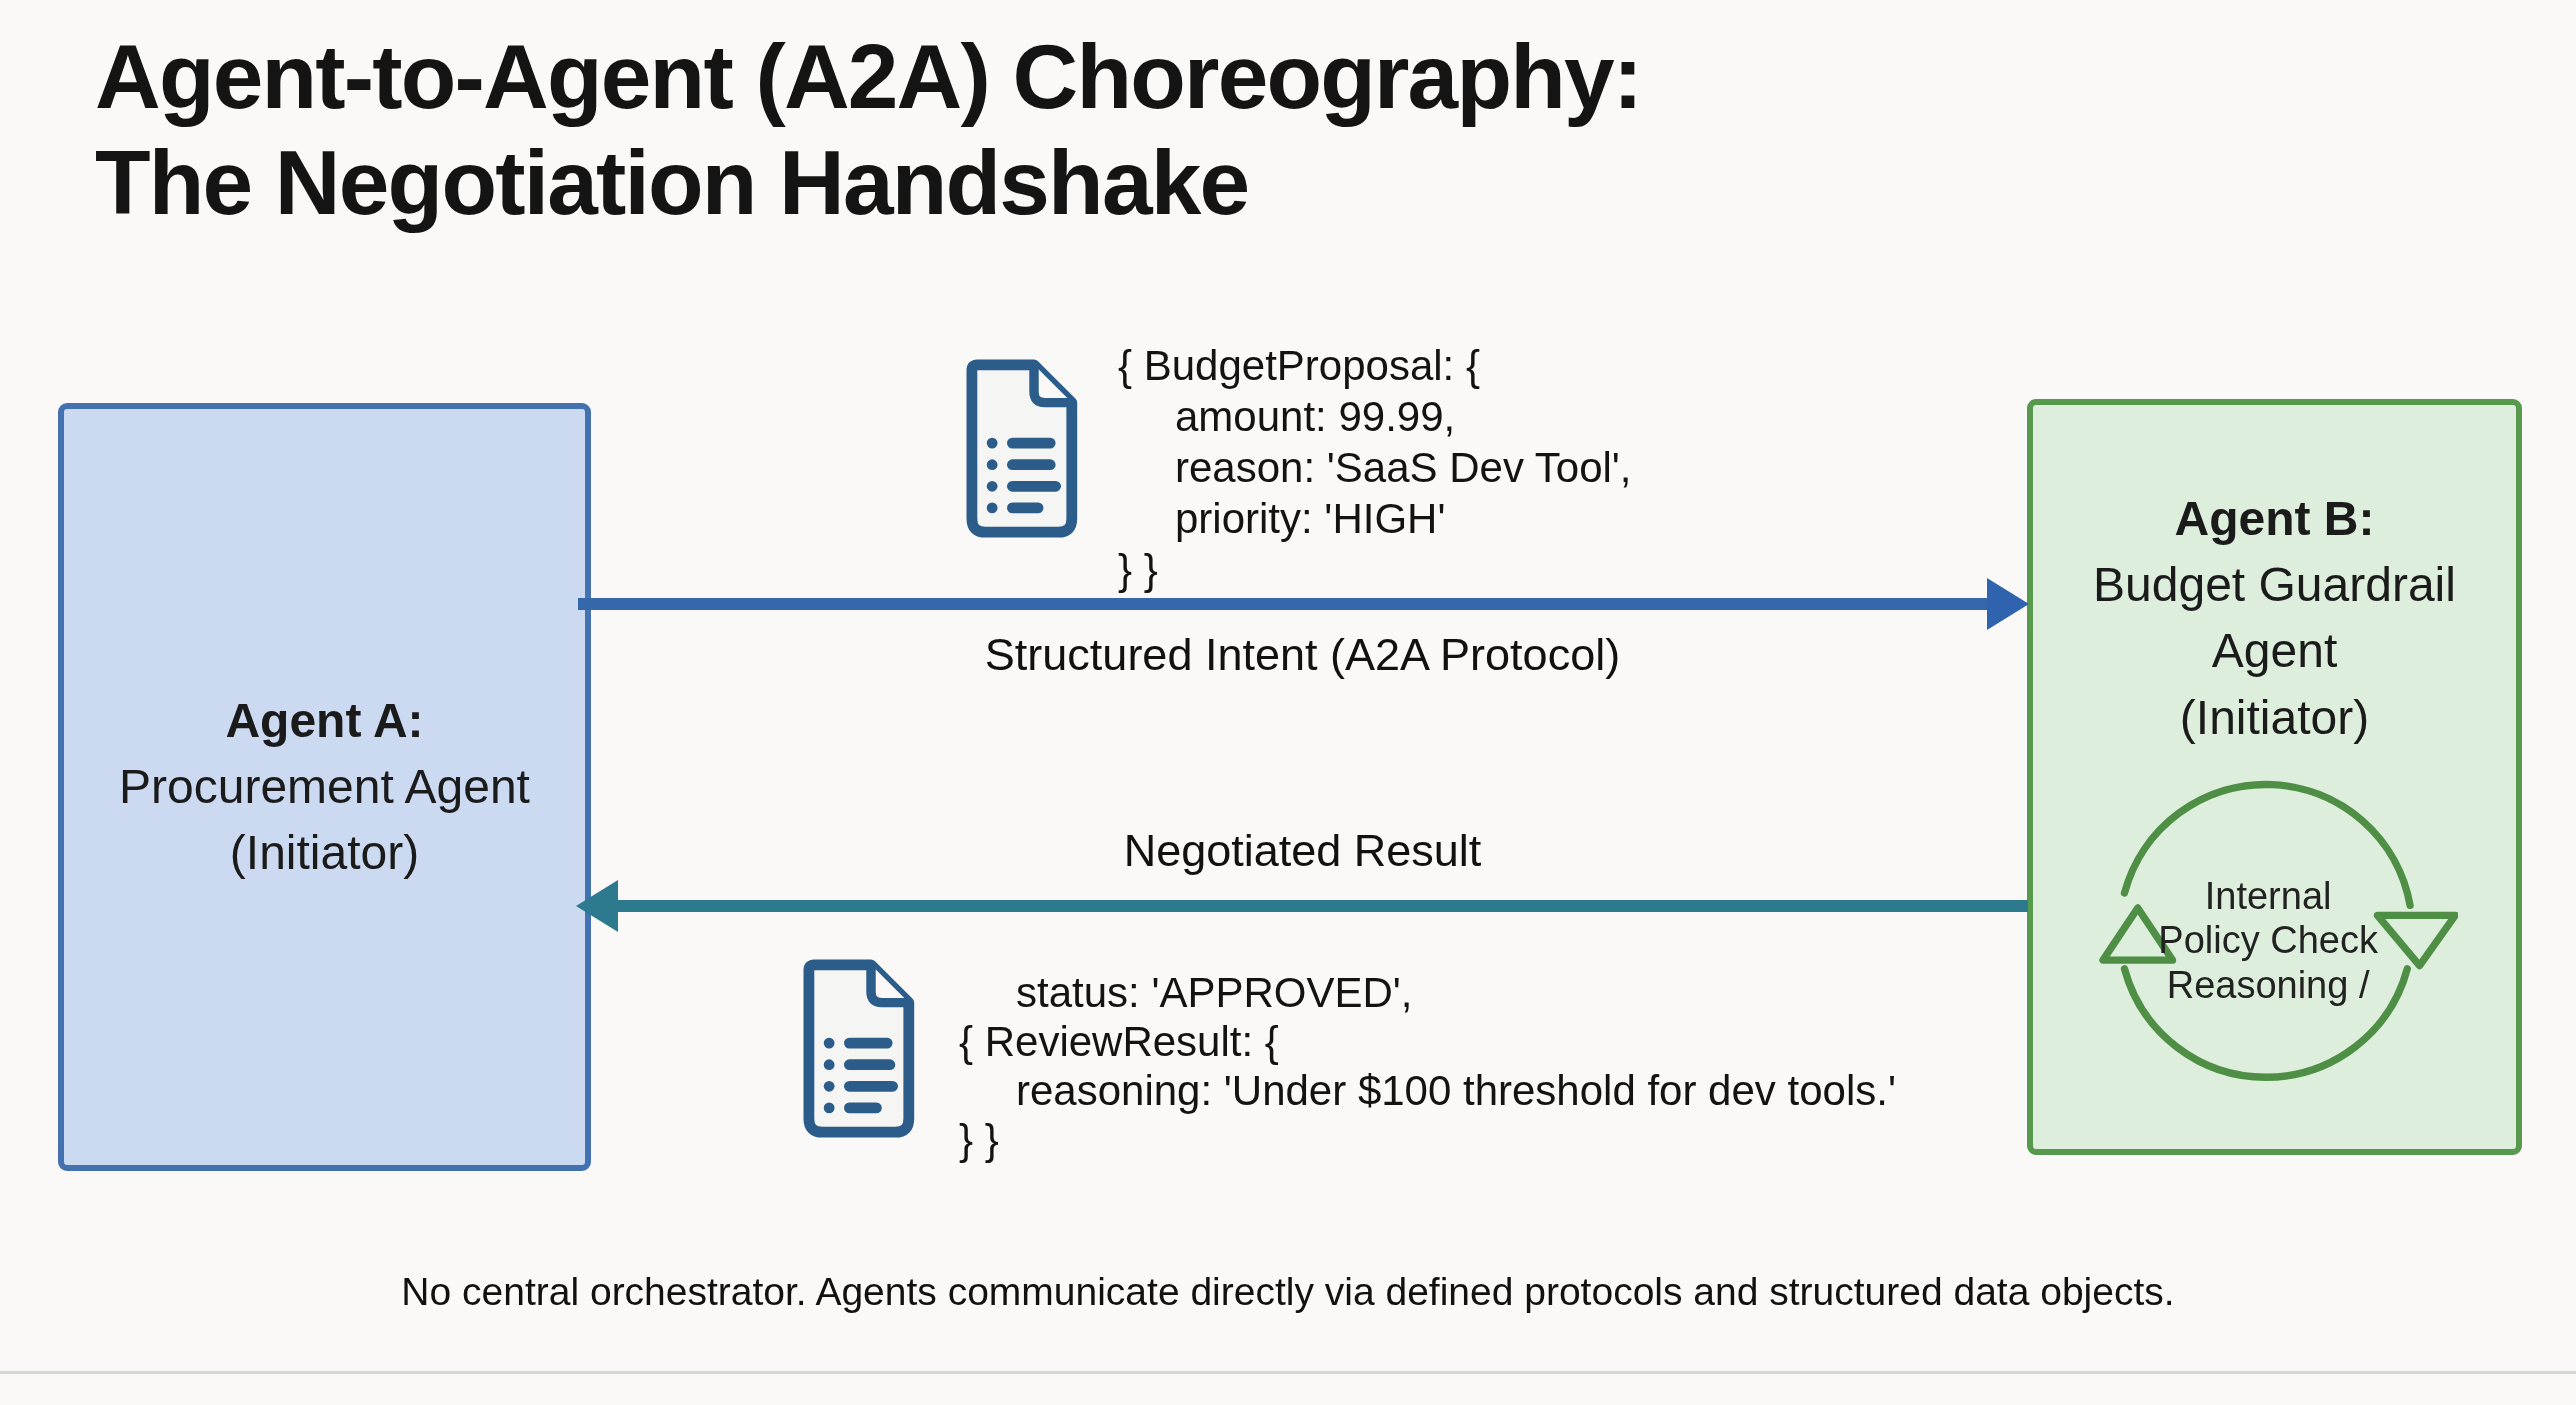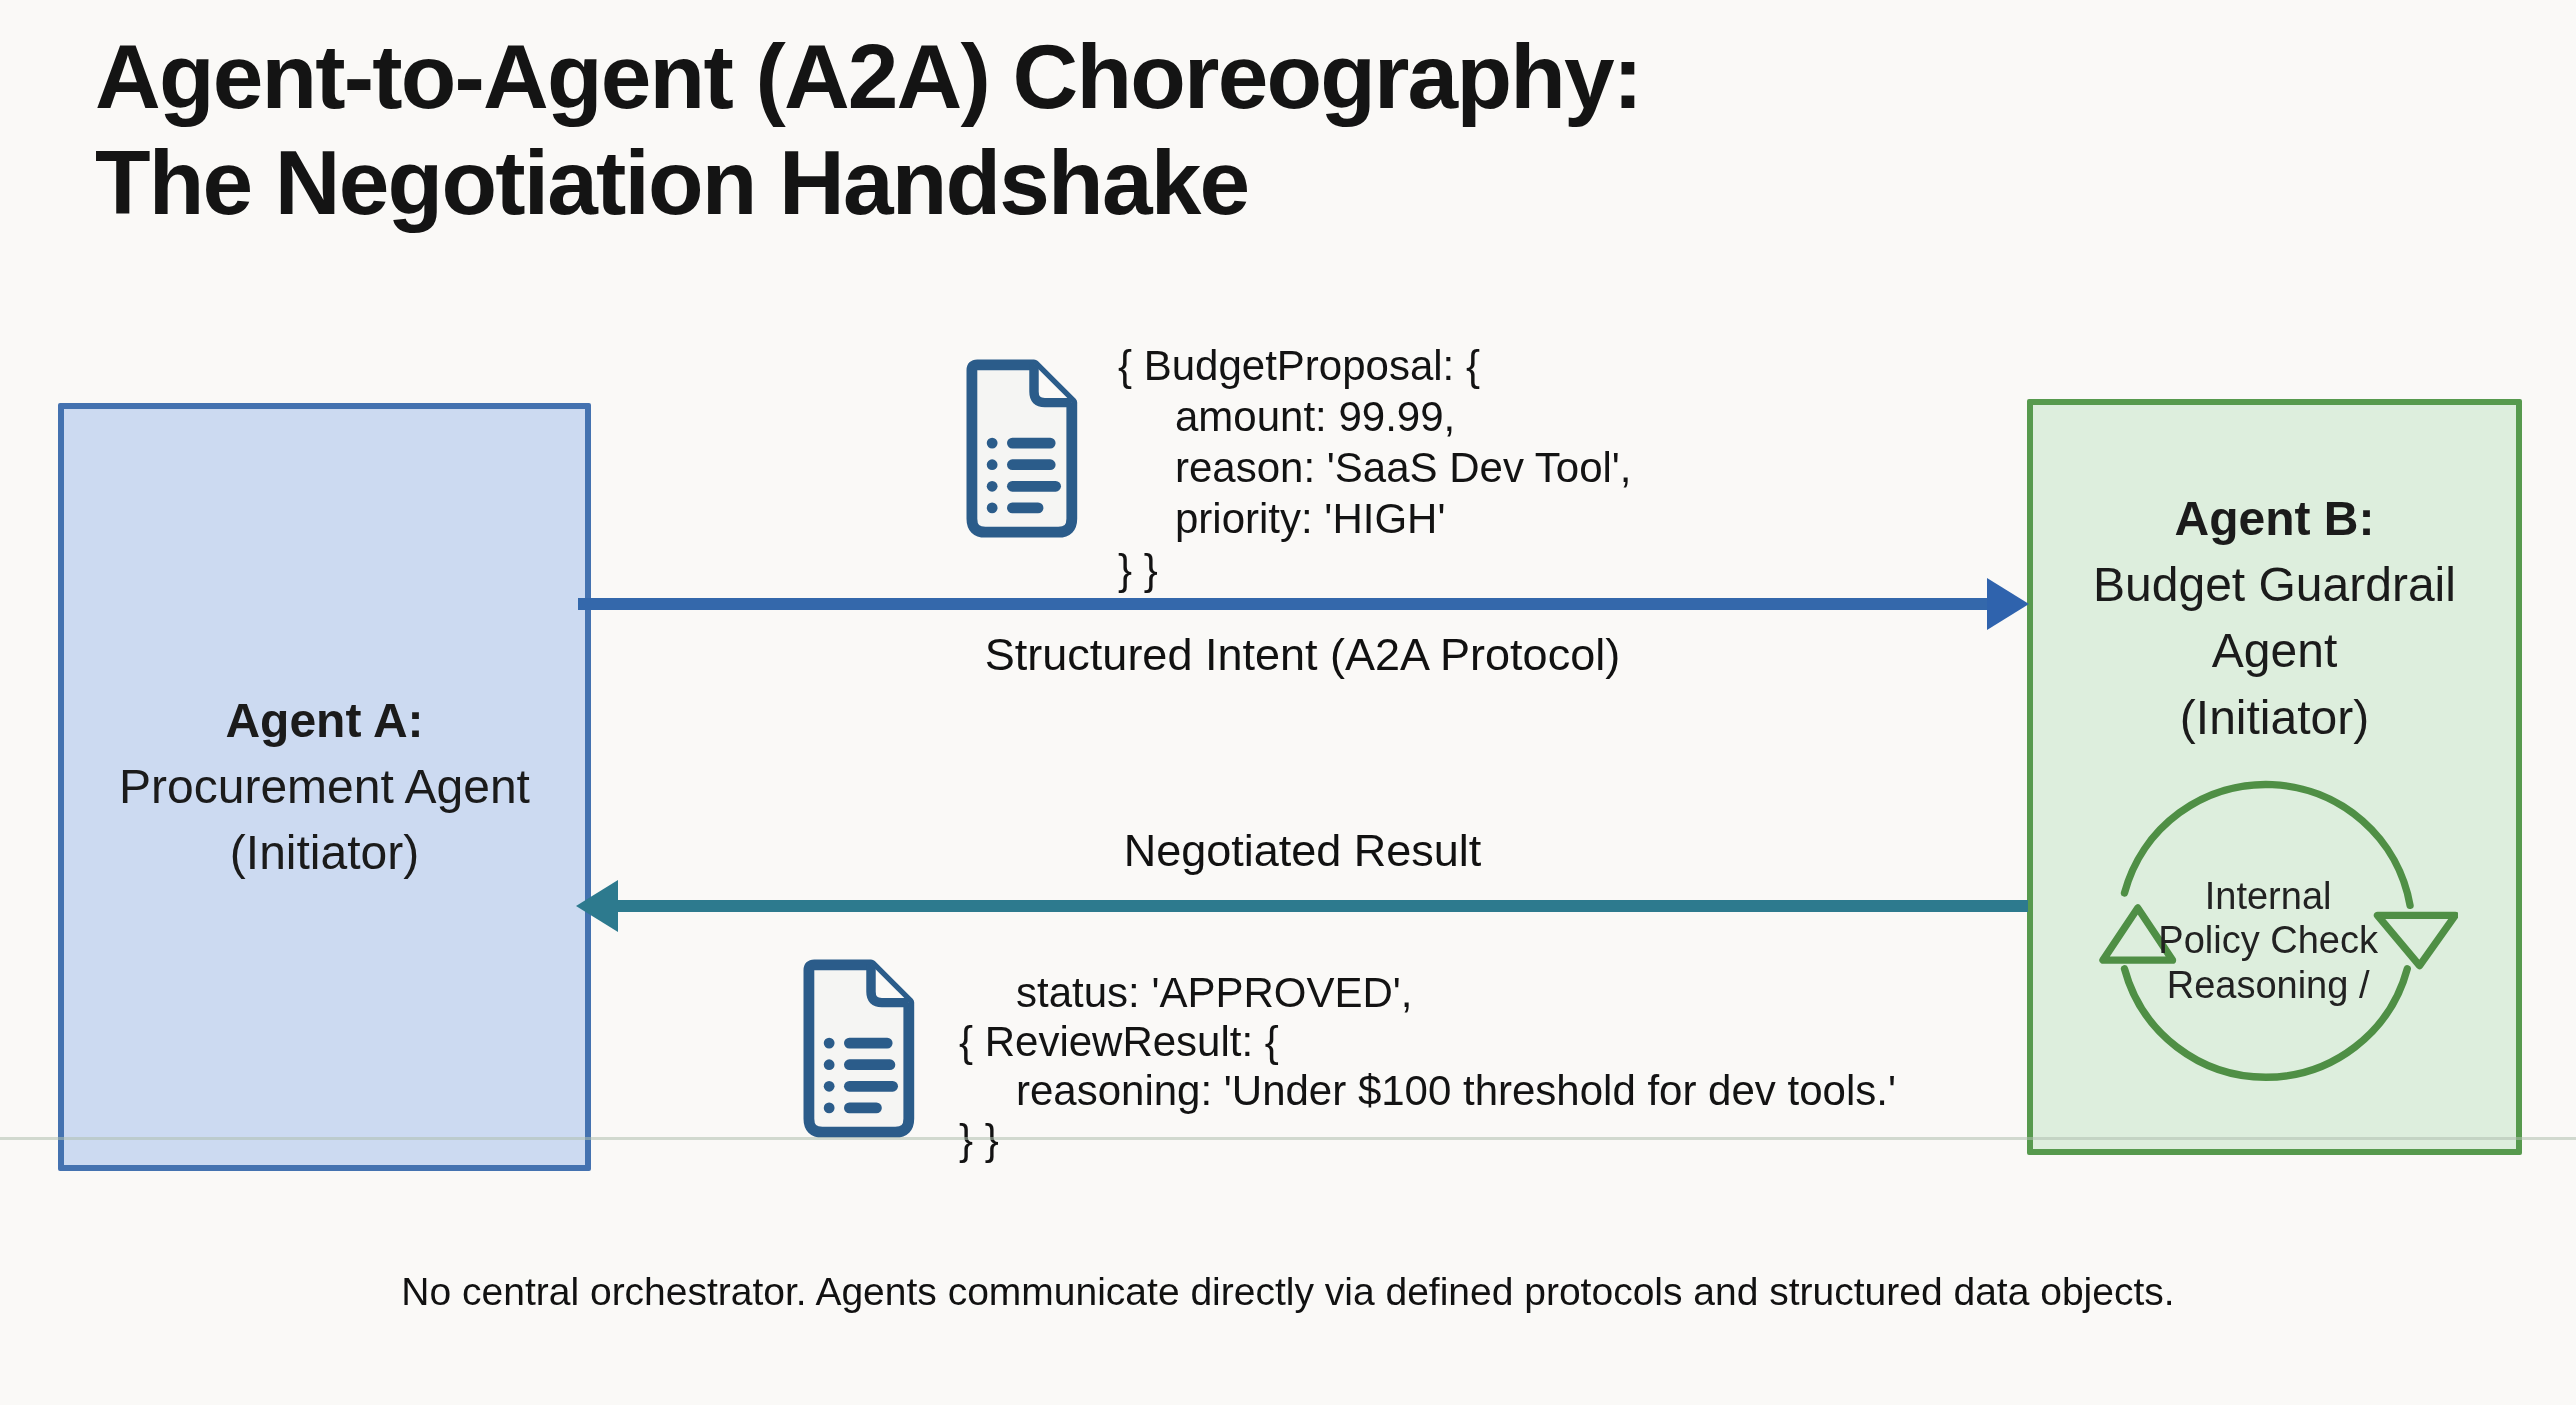--- a/index.html
+++ b/index.html
@@ -2,33 +2,33 @@
 <html style="font-size:14.6px"><head>
 <meta charset="utf-8">
 <style>
   html,body{margin:0;padding:0;}
   body{
     width:2576px;height:1405px;
     font-family:"Liberation Sans","DejaVu Sans",sans-serif;
     background:#faf9f7;color:#161616;
     position:relative;overflow:hidden;
   }
-  .canvas{position:absolute;inset:0;width:2576px;height:1140px;}
+  .canvas{position:absolute;inset:0;width:2576px;height:1374px;}
 
   
   .title{
     position:absolute;left:95px;top:24px;
     font-size:91px;font-weight:bold;line-height:1.17;
     letter-spacing:-1.8px;color:#141414;white-space:nowrap;
   }
 
   
   .agent-box{
     position:absolute;display:flex;flex-direction:column;
-    align-items:center;text-align:center;border-radius:2px;
+    align-items:center;text-align:center;border-radius:9px;
   }
   .agent-a{
     left:58px;top:403px;width:521px;height:756px;
     background:#ccdaf1;border:6.4px solid #4472b0;
     justify-content:center;
     text-align:center;
   }
   .agent-b{
     left:2027px;top:399px;width:495px;height:756px;
     background:#ddeedd;border:6.4px solid #579a4e;

